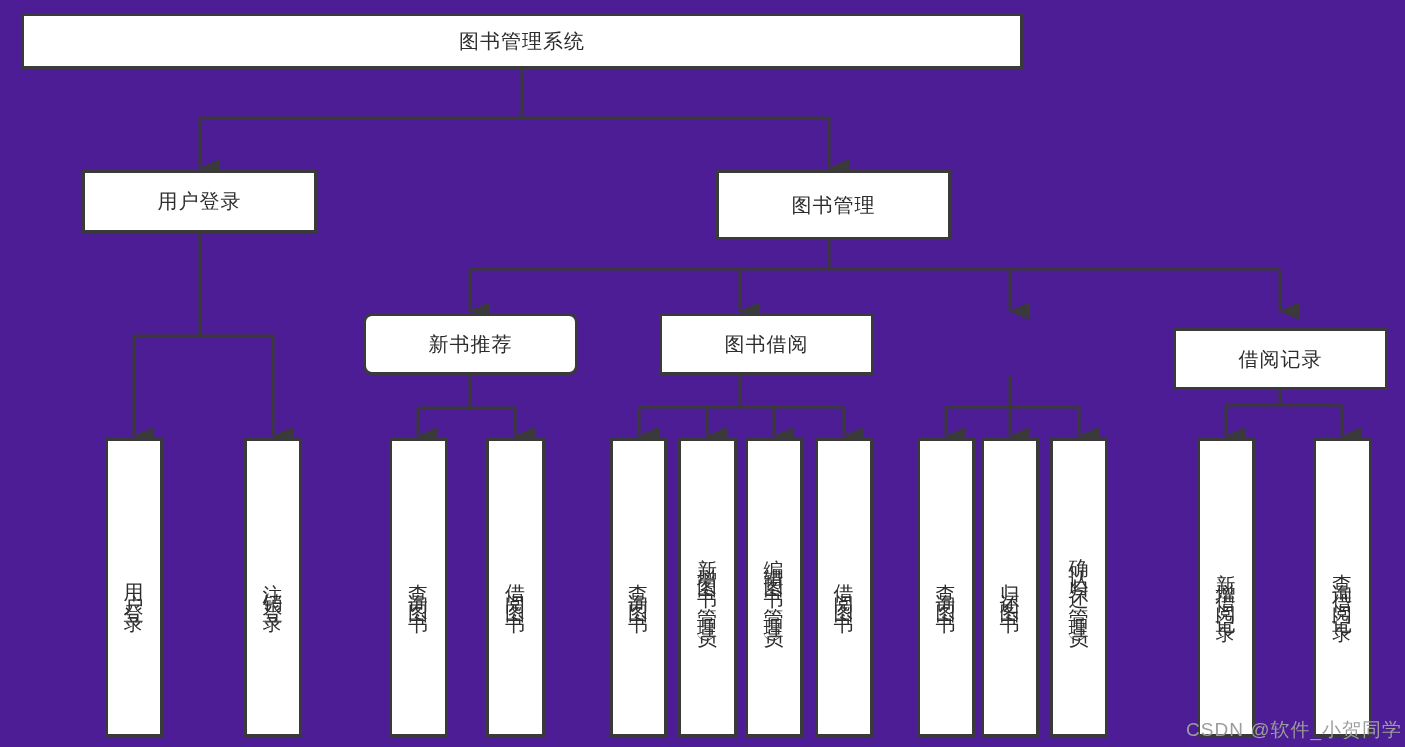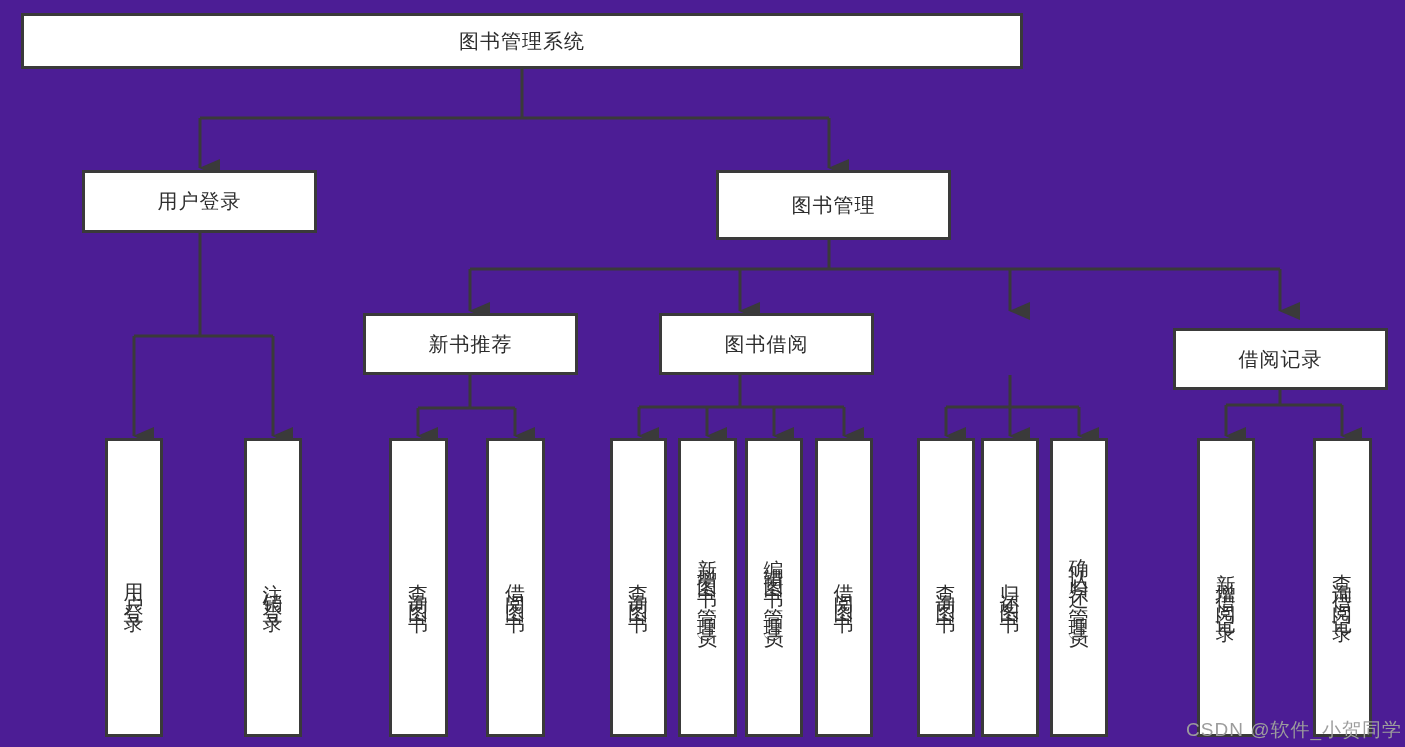--- a/index.html
+++ b/index.html
@@ -106,21 +106,21 @@
 
     <line x1="1226" y1="405" x2="1226" y2="436" stroke="#3a3a3a" stroke-width="3" marker-end="url(#arrow)"></line>
     <line x1="1342" y1="405" x2="1342" y2="436" stroke="#3a3a3a" stroke-width="3" marker-end="url(#arrow)"></line>
   </svg>
 
   <div class="box" style="left:21px; top:13px; width:1002px; height:56px;">图书管理系统</div>
 
   <div class="box" style="left:82px; top:170px; width:235px; height:63px;">用户登录</div>
   <div class="box" style="left:692px; top:170px; width:235px; height:70px;margin-left:24px;">图书管理</div>
 
-  <div class="box" style="left:363px; top:313px; width:215px; height:62px;">新书推荐</div>
+  <div class="box" style="left:363px; top:313px; width:215px; height:62px;border-radius:9px;">新书推荐</div>
   <div class="box" style="left:633px; top:313px; width:215px; height:62px;margin-left:26px;">图书借阅</div>
   <div class="box" style="left:1173px; top:328px; width:215px; height:62px;">借阅记录</div>
 
   <div class="vbox" style="left:105px; top:438px; width:58px; height:299px;">
     <span class="vtext">用户登录</span>
   </div>
   <div class="vbox" style="left:244px; top:438px; width:58px; height:299px;">
     <span class="vtext">注销登录</span>
   </div>
 

